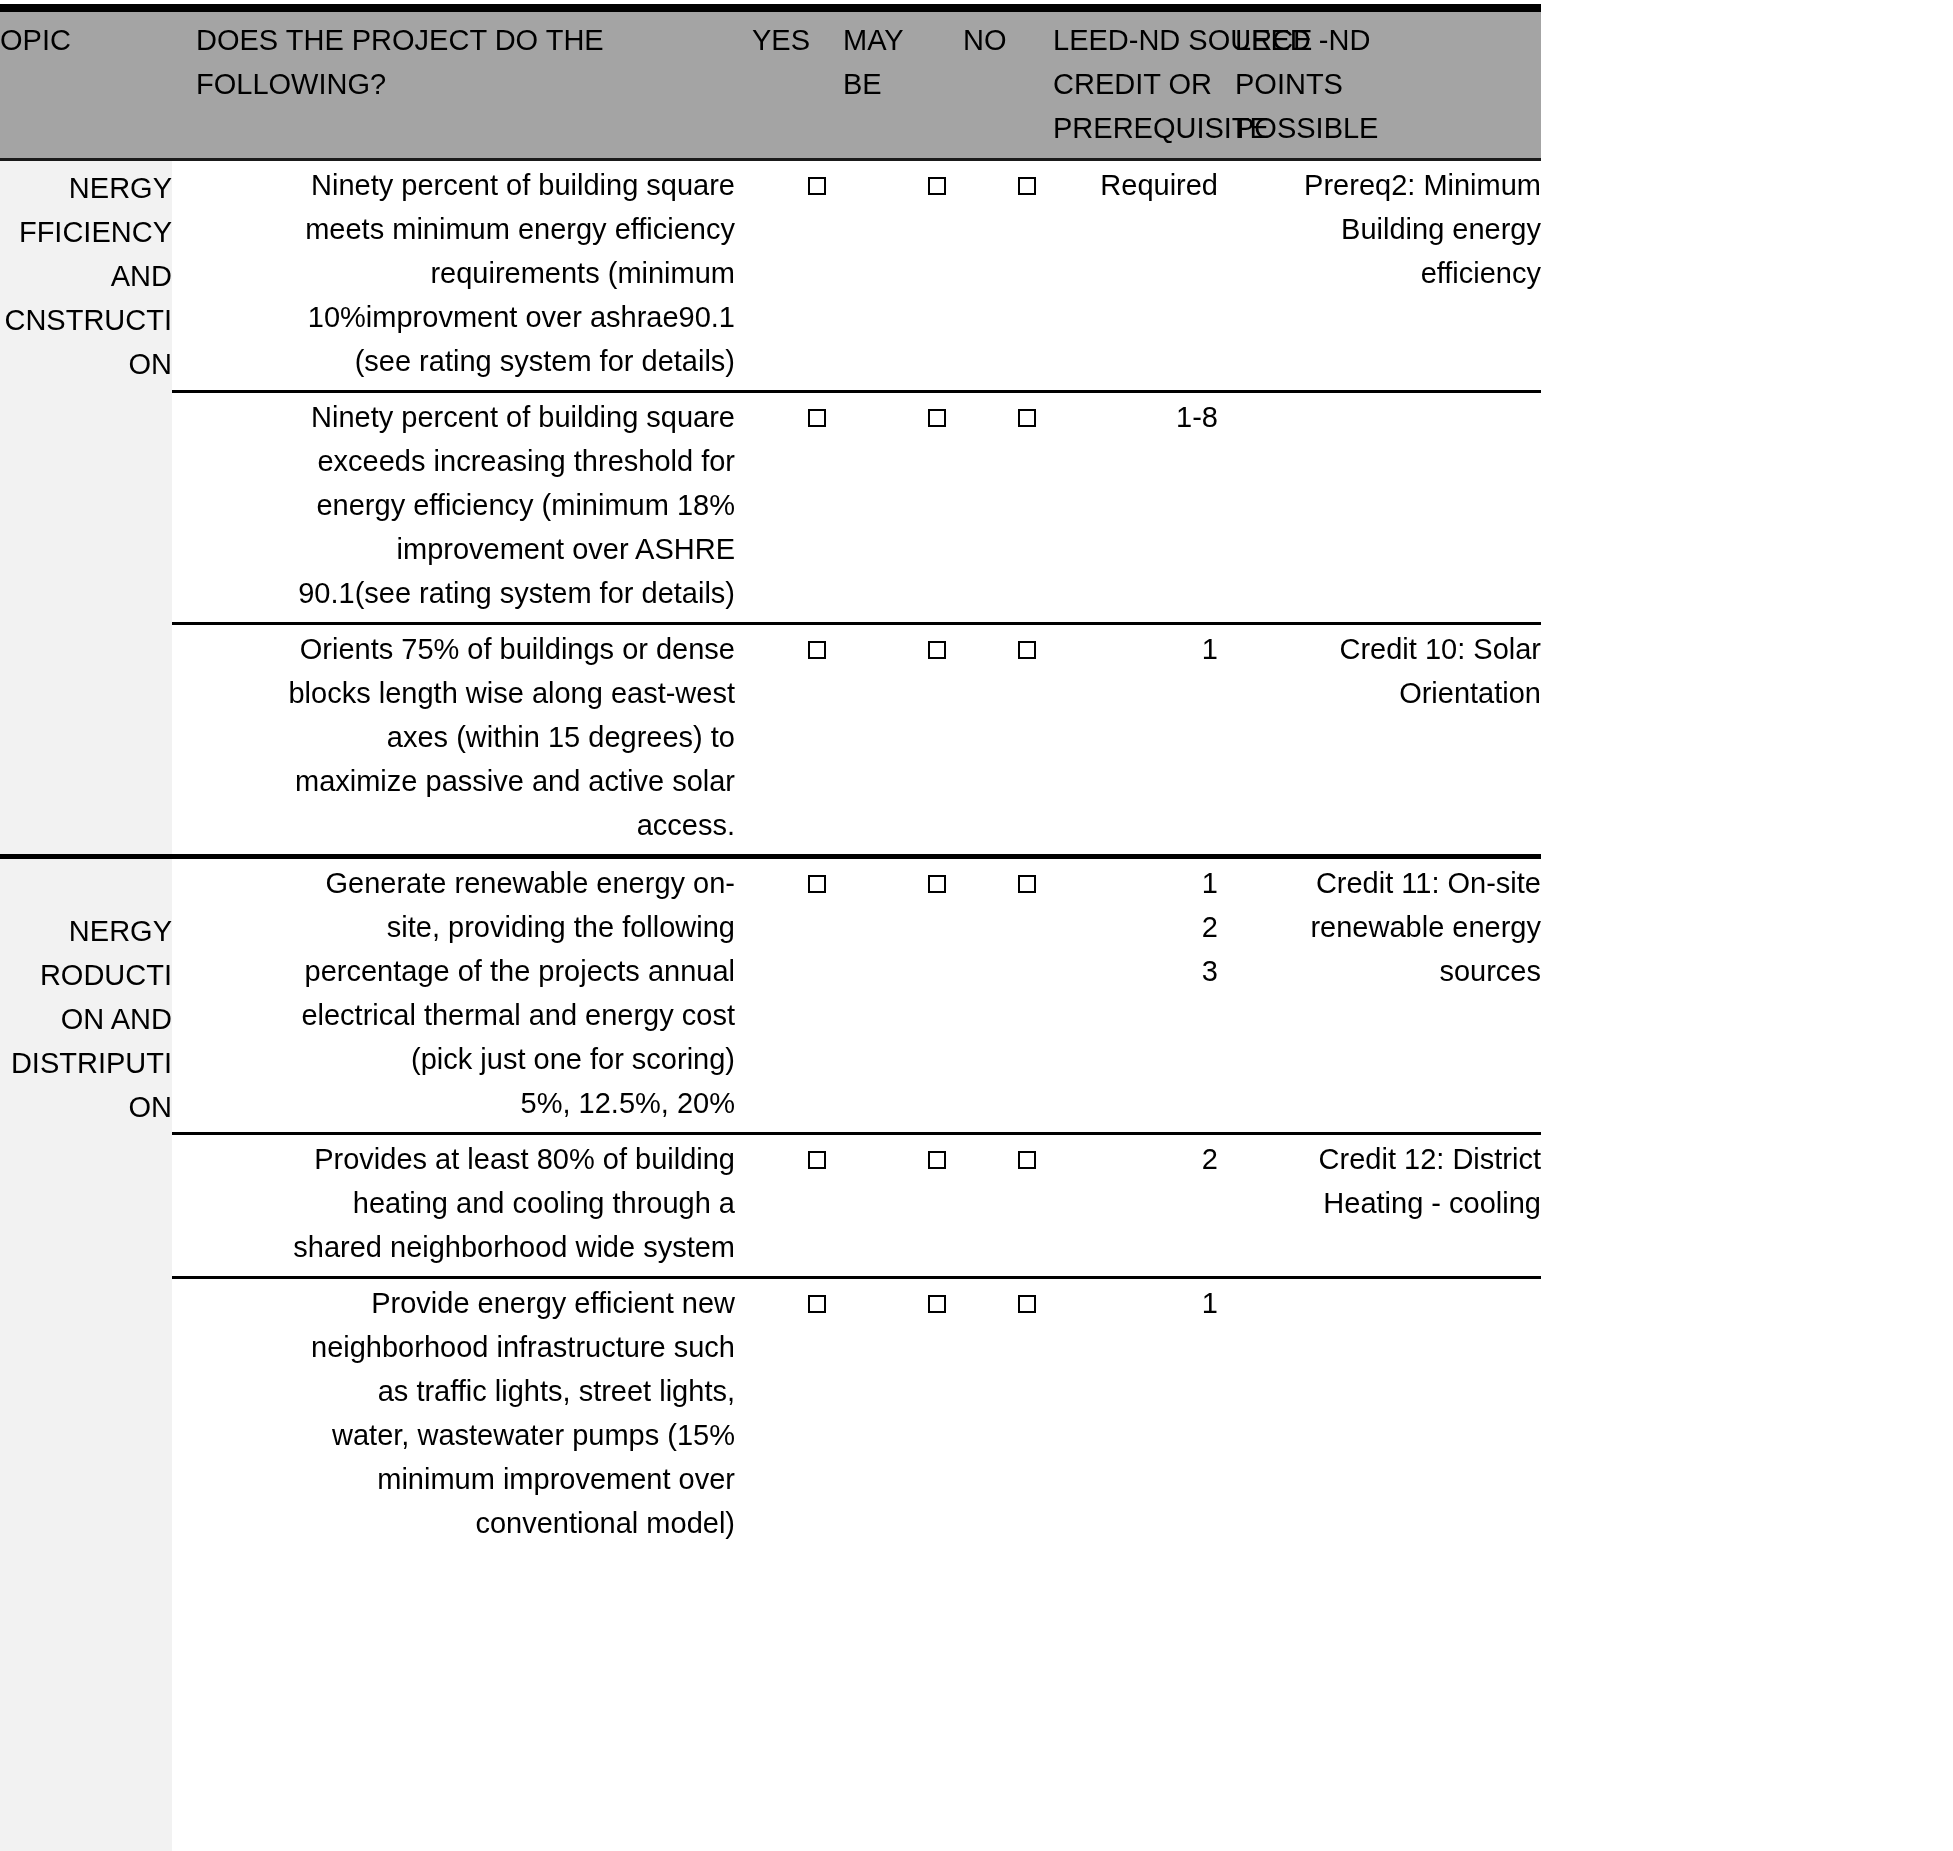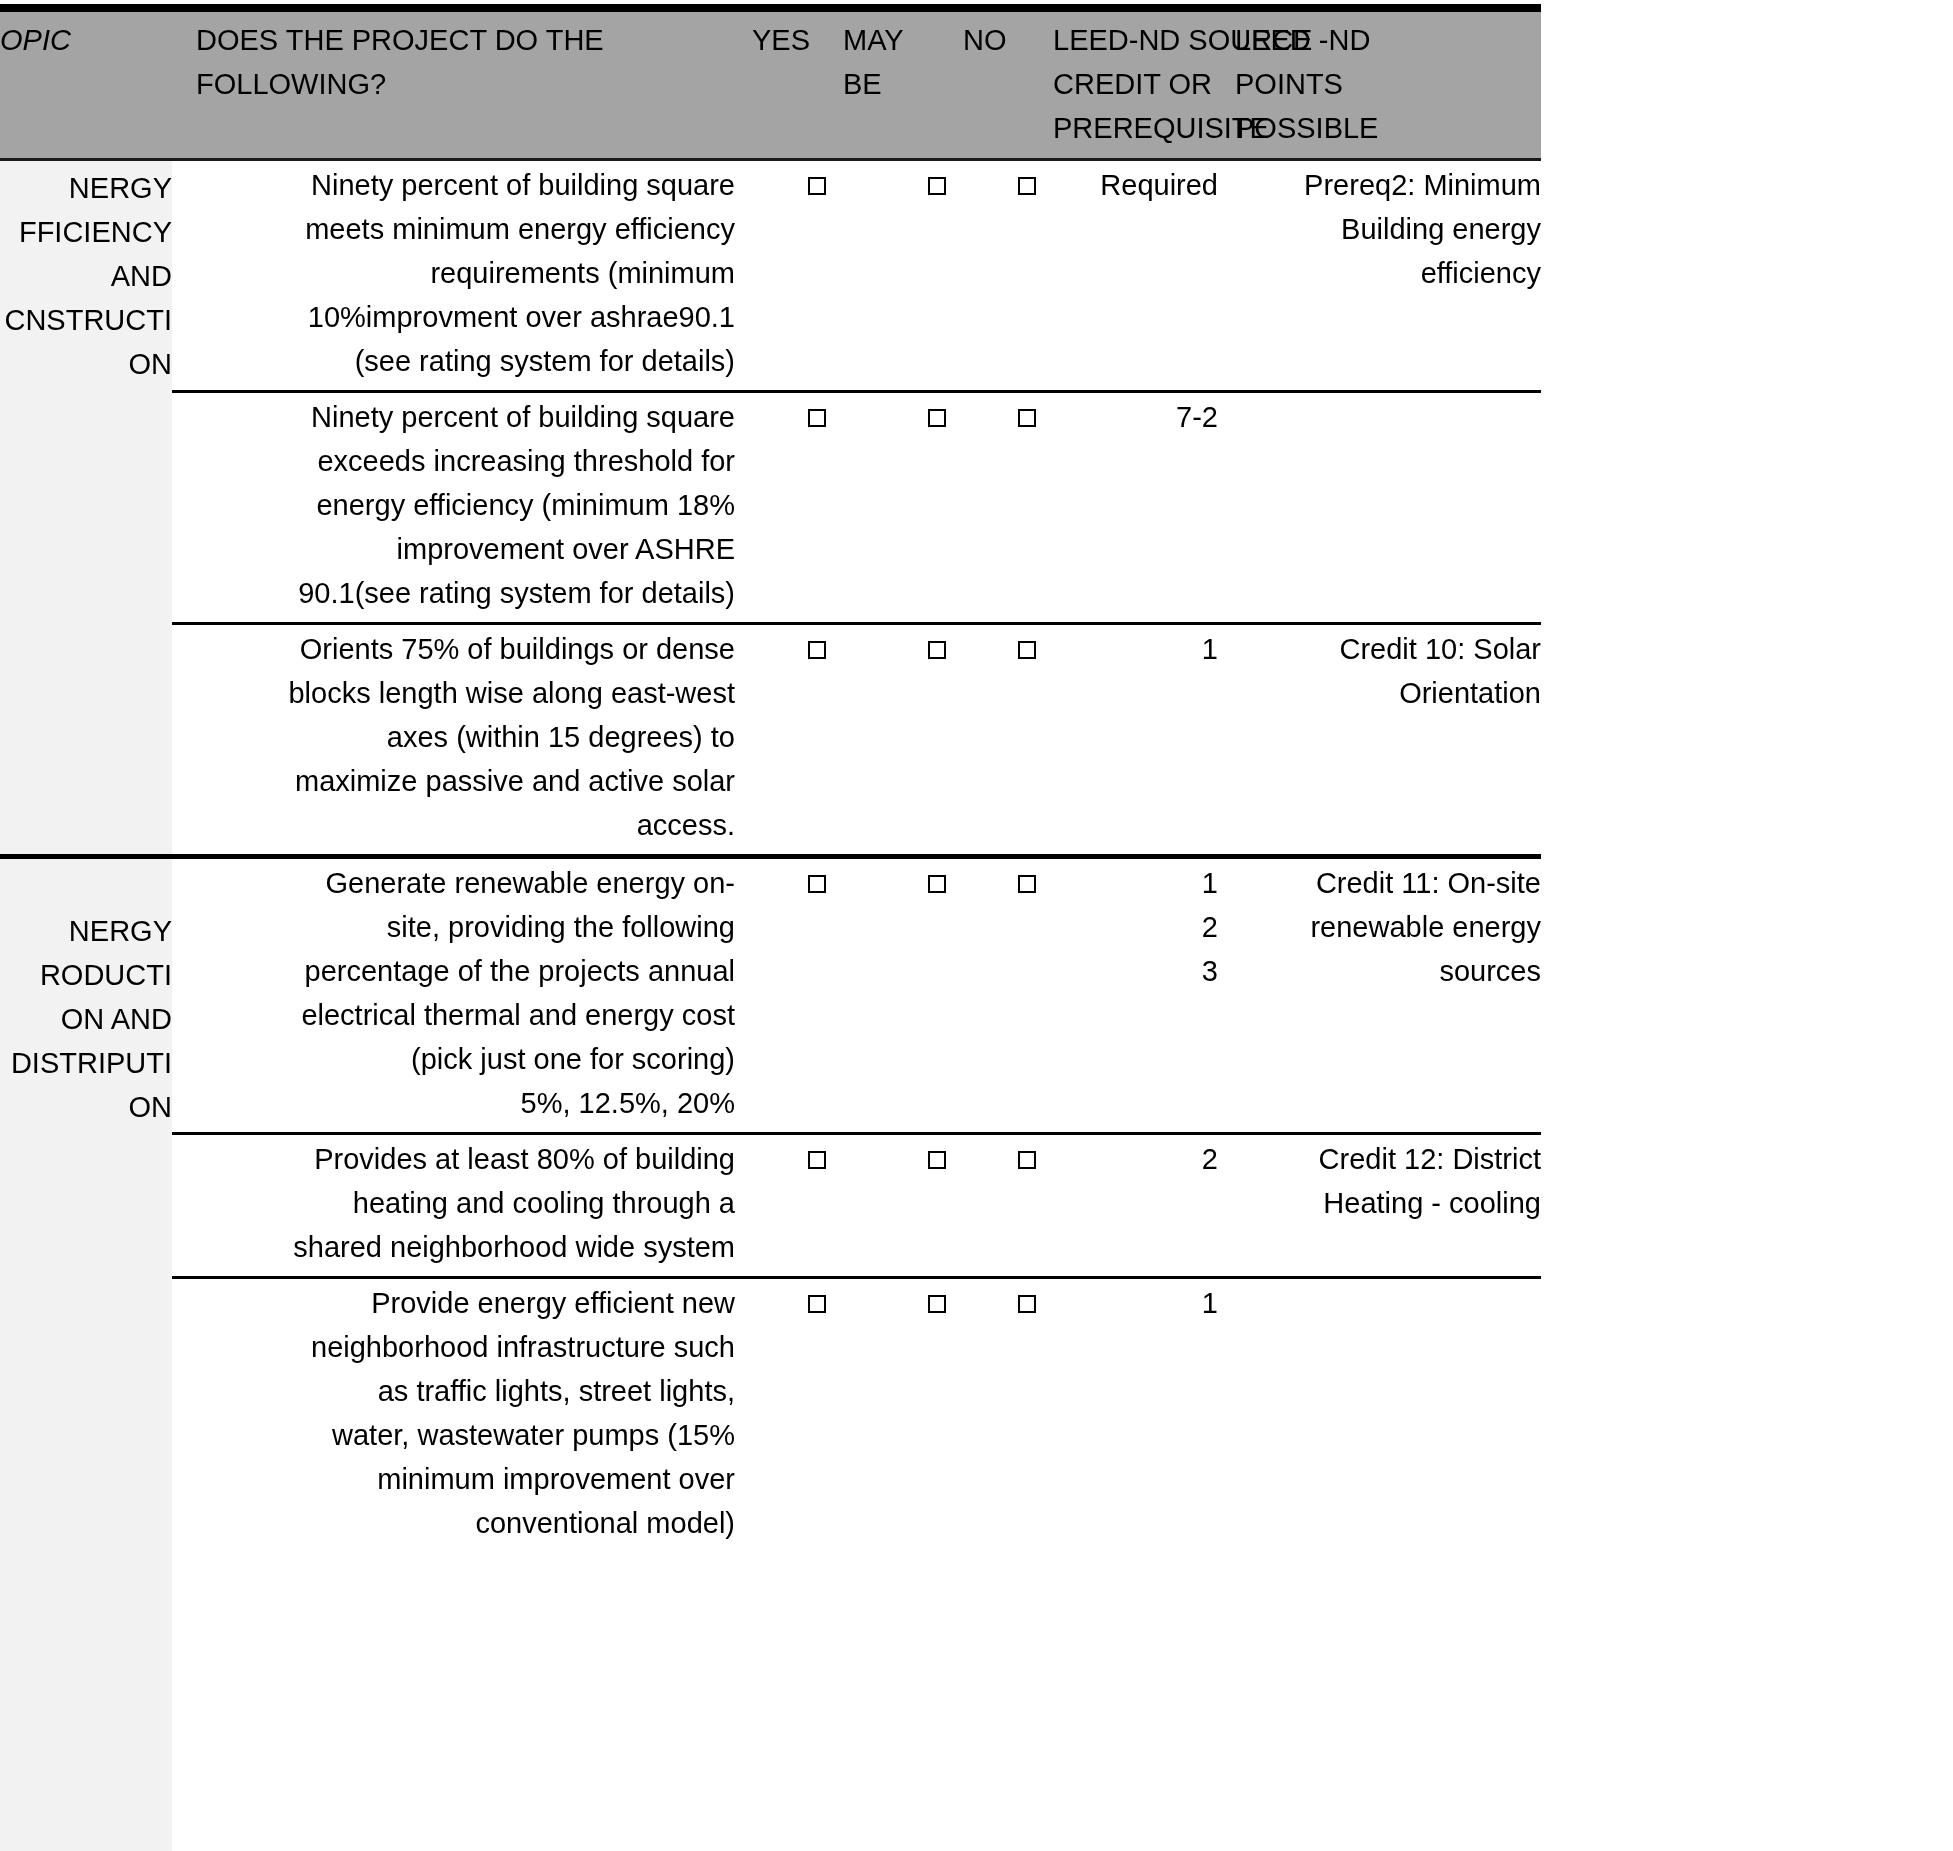--- a/index.html
+++ b/index.html
@@ -34,21 +34,21 @@
   
   .thead {
     display: grid;
     grid-template-columns: 172px 563px 91px 120px 90px 182px 323px;
     background: #a4a4a4;
     border-bottom: 3px solid #1a1a1a;
     padding-top: 6px;
     padding-bottom: 8px;
   }
   .thead .hcell { white-space: pre; }
-  .h-topic   { padding-left: 0; font-style: italic; }
+  .h-topic   { padding-left: 0; }
   .h-question{ padding-left: 24px; }
   .h-yes     { padding-left: 17px; }
   .h-maybe   { padding-left: 17px; }
   .h-no      { padding-left: 17px; }
   .h-points  { padding-left: 17px; }
   .h-source  { padding-left: 17px; }
 
   
   .tgroups { display: flex; flex-direction: column; flex: 1; text-align: right; }
   .tgroup {
@@ -137,21 +137,21 @@
   </div>
             <div class="trow">
     <div class="q-cell cell-text">Ninety percent of building square
 exceeds increasing threshold for
 energy efficiency (minimum 18%
 improvement over ASHRE
 90.1(see rating system for details)</div>
     <div class="chk-cell"><span class="checkbox"></span></div>
     <div class="chk-cell"><span class="checkbox"></span></div>
     <div class="chk-cell"><span class="checkbox"></span></div>
-    <div class="pts-cell cell-text">7-2</div>
+    <div class="pts-cell cell-text">1-8</div>
   </div>
             <div class="trow">
     <div class="q-cell cell-text">Orients 75% of buildings or dense
 blocks length wise along east-west
 axes (within 15 degrees) to
 maximize passive and active solar
 access.</div>
     <div class="chk-cell"><span class="checkbox"></span></div>
     <div class="chk-cell"><span class="checkbox"></span></div>
     <div class="chk-cell"><span class="checkbox"></span></div>

